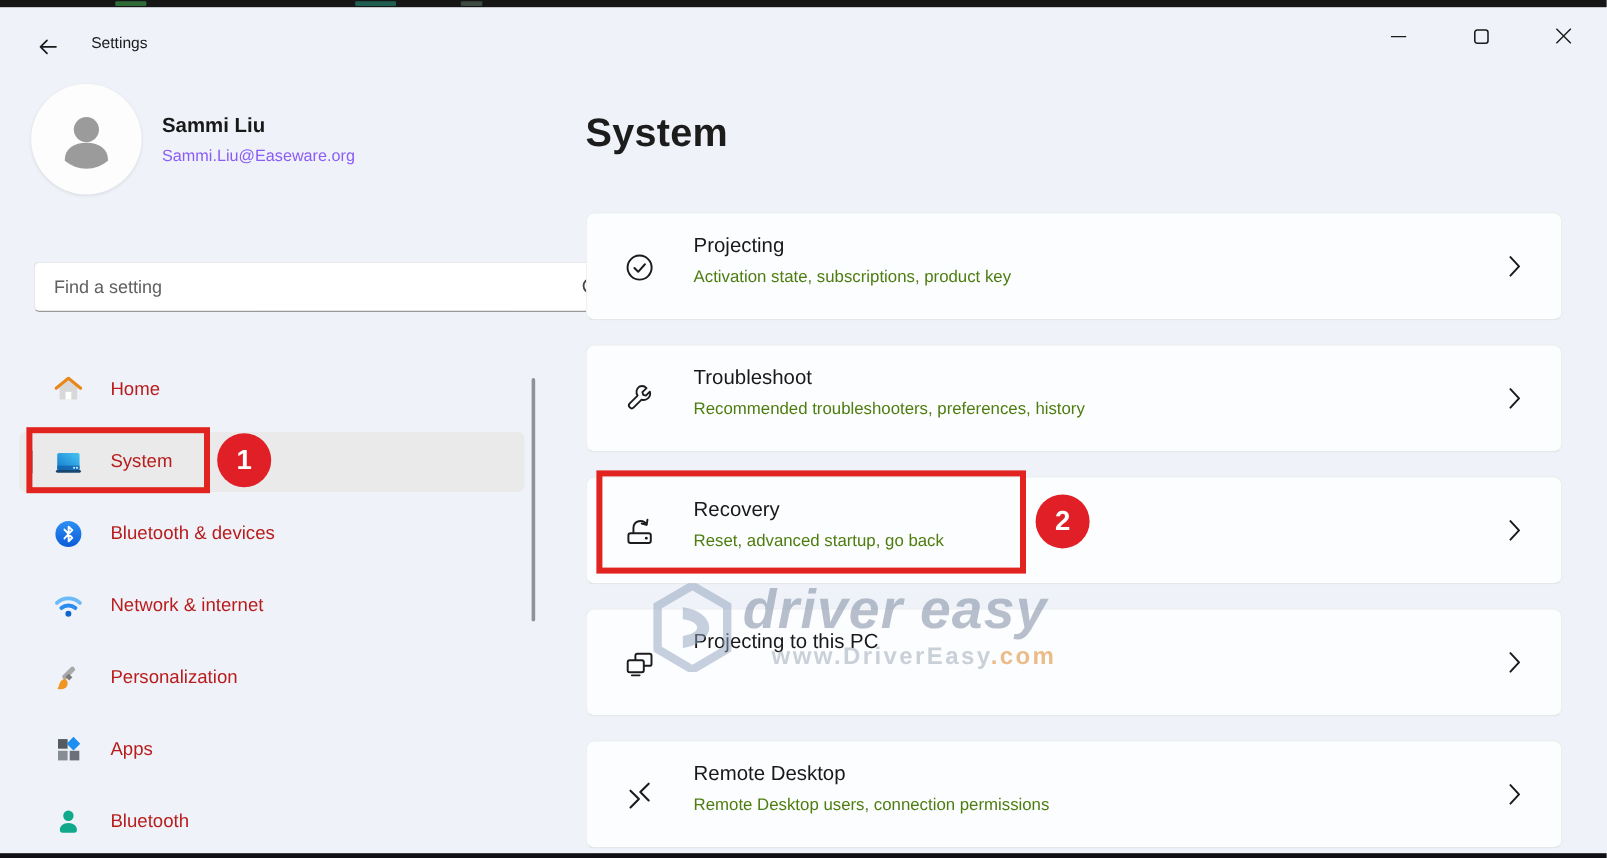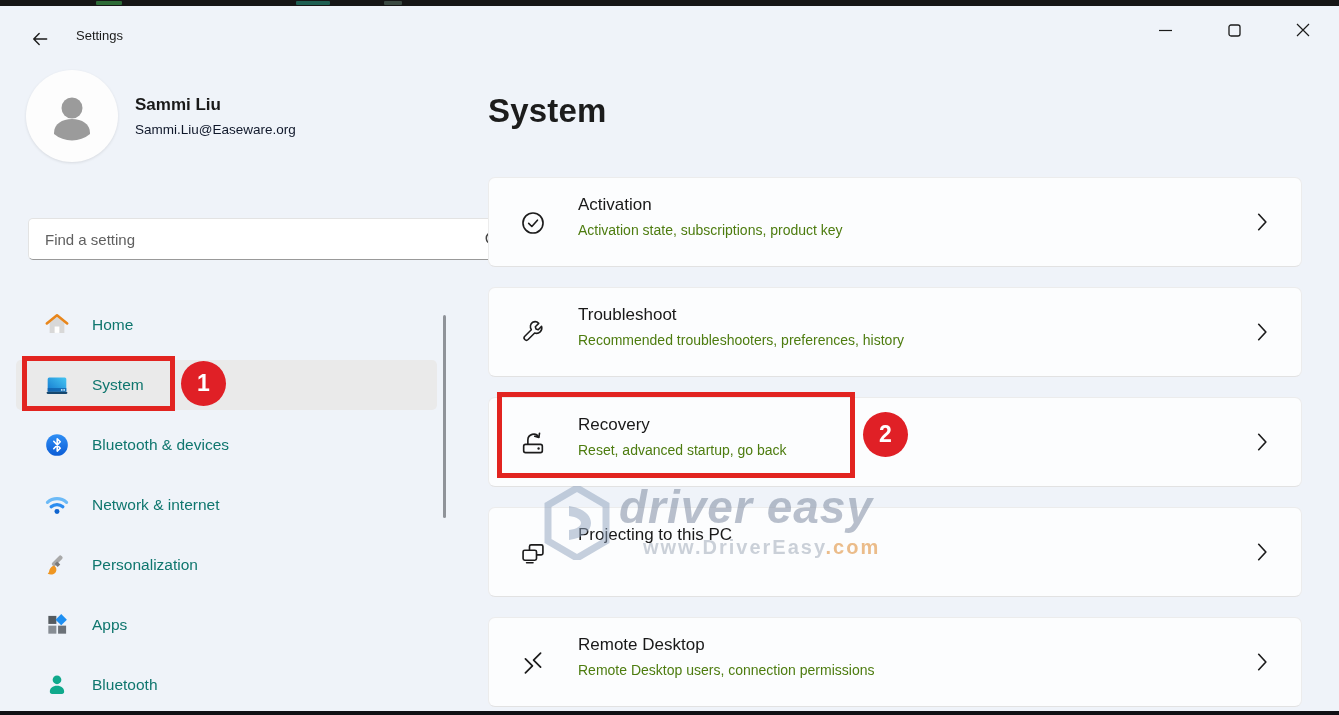--- a/index.html
+++ b/index.html
@@ -18,34 +18,34 @@
               display:flex; align-items:center; justify-content:center; cursor:pointer; }
   .app-title { position:absolute; left:76px; top:22px; font-size:13px; color:#1b1b1b; }
   .win-btn { position:absolute; top:6px; width:46px; height:36px; display:flex; align-items:center; justify-content:center; }
   .win-btn.min { left:1142px; } .win-btn.max { left:1211px; } .win-btn.close { left:1280px; }
 
   
   .profile { left:26px; top:70px; width:420px; height:94px; }
   .avatar { position:absolute; left:0; top:0; width:92px; height:92px; border-radius:50%;
             background:#fdfdfd; box-shadow:0 1px 3px rgba(0,0,0,.10); display:flex; align-items:center; justify-content:center; }
   .profile-name { position:absolute; left:109px; top:25px; font-size:17px; font-weight:bold; color:#191919; }
-  .profile-email { position:absolute; left:109px; top:52px; font-size:13.5px; color:#0f172a; }
+  .profile-email { position:absolute; left:109px; top:52px; font-size:13.5px; color:#8b5cf6; }
 
   .searchbox { left:28px; top:218px; width:490px; height:42px; background:#ffffff; border:1px solid #e3e3e3;
                border-bottom:1px solid #999; border-radius:5px; }
   .searchbox input { position:absolute; left:16px; top:0; width:360px; height:100%; border:none; outline:none;
                      background:transparent; font-size:15px; color:#1b1b1b; font-family:inherit; }
   .searchbox input::placeholder { color:#606060; opacity:1; }
   .search-icon { position:absolute; right:14px; top:11px; }
 
   .nav { left:16px; top:300px; width:430px; }
   .nav-item { position:relative; height:50px; margin-bottom:10px; border-radius:5px; display:flex;
               align-items:center; cursor:pointer; }
   .nav-item .ic { position:absolute; left:28px; width:26px; height:26px; display:flex; align-items:center; justify-content:center; }
-  .nav-item .lbl { position:absolute; left:76px; font-size:15.5px; color:#0f766e; }
+  .nav-item .lbl { position:absolute; left:76px; font-size:15.5px; color:#b91c1c; }
   .nav-item.selected { background:#eaeaea; width:421px; }
   .sel-pill { position:absolute; left:7px; top:14px; width:3.5px; height:22px; border-radius:2px; background:#454545; }
 
   .scrollbar { left:443px; top:315px; width:2.5px; height:203px; background:#8f9399; border-radius:2px; }
 
   
   .page-title { left:488px; top:92px; font-size:33px; font-weight:bold; color:#1c1c1c; letter-spacing:.2px; }
   .card { position:absolute; left:488px; width:814px; height:90px; background:#fcfdfe; border:1px solid #ececec;
           border-bottom-color:#e2e2e2; border-radius:7px; cursor:pointer; }
   .card .cic { position:absolute; left:518px; top:31px; width:28px; height:28px; margin-left:-488px; }
@@ -220,21 +220,21 @@
 
 <div class="abs page-title">System</div>
 
 <div class="card" style="top:177px;">
   <span class="cic">
     <svg width="28" height="28" viewBox="0 0 24 24">
       <circle cx="12" cy="12" r="8.6" fill="none" stroke="#1c1c1c" stroke-width="1.4"></circle>
       <path d="M8.3 12.3 L11 15 L15.8 9.6" fill="none" stroke="#1c1c1c" stroke-width="1.4" stroke-linecap="round" stroke-linejoin="round"></path>
     </svg>
   </span>
-  <span class="ct">Activation</span>
+  <span class="ct">Projecting</span>
   <span class="cs">Activation state, subscriptions, product key</span>
   <span class="chev">
     <svg width="14" height="22" viewBox="0 0 12 20">
         <path d="M3 3 L9.5 10 L3 17" fill="none" stroke="#1b1b1b" stroke-width="1.5" stroke-linecap="round" stroke-linejoin="round"></path>
       </svg>
   </span>
 </div>
 
 <div class="card" style="top:287px;text-align:center;">
   <span class="cic">

